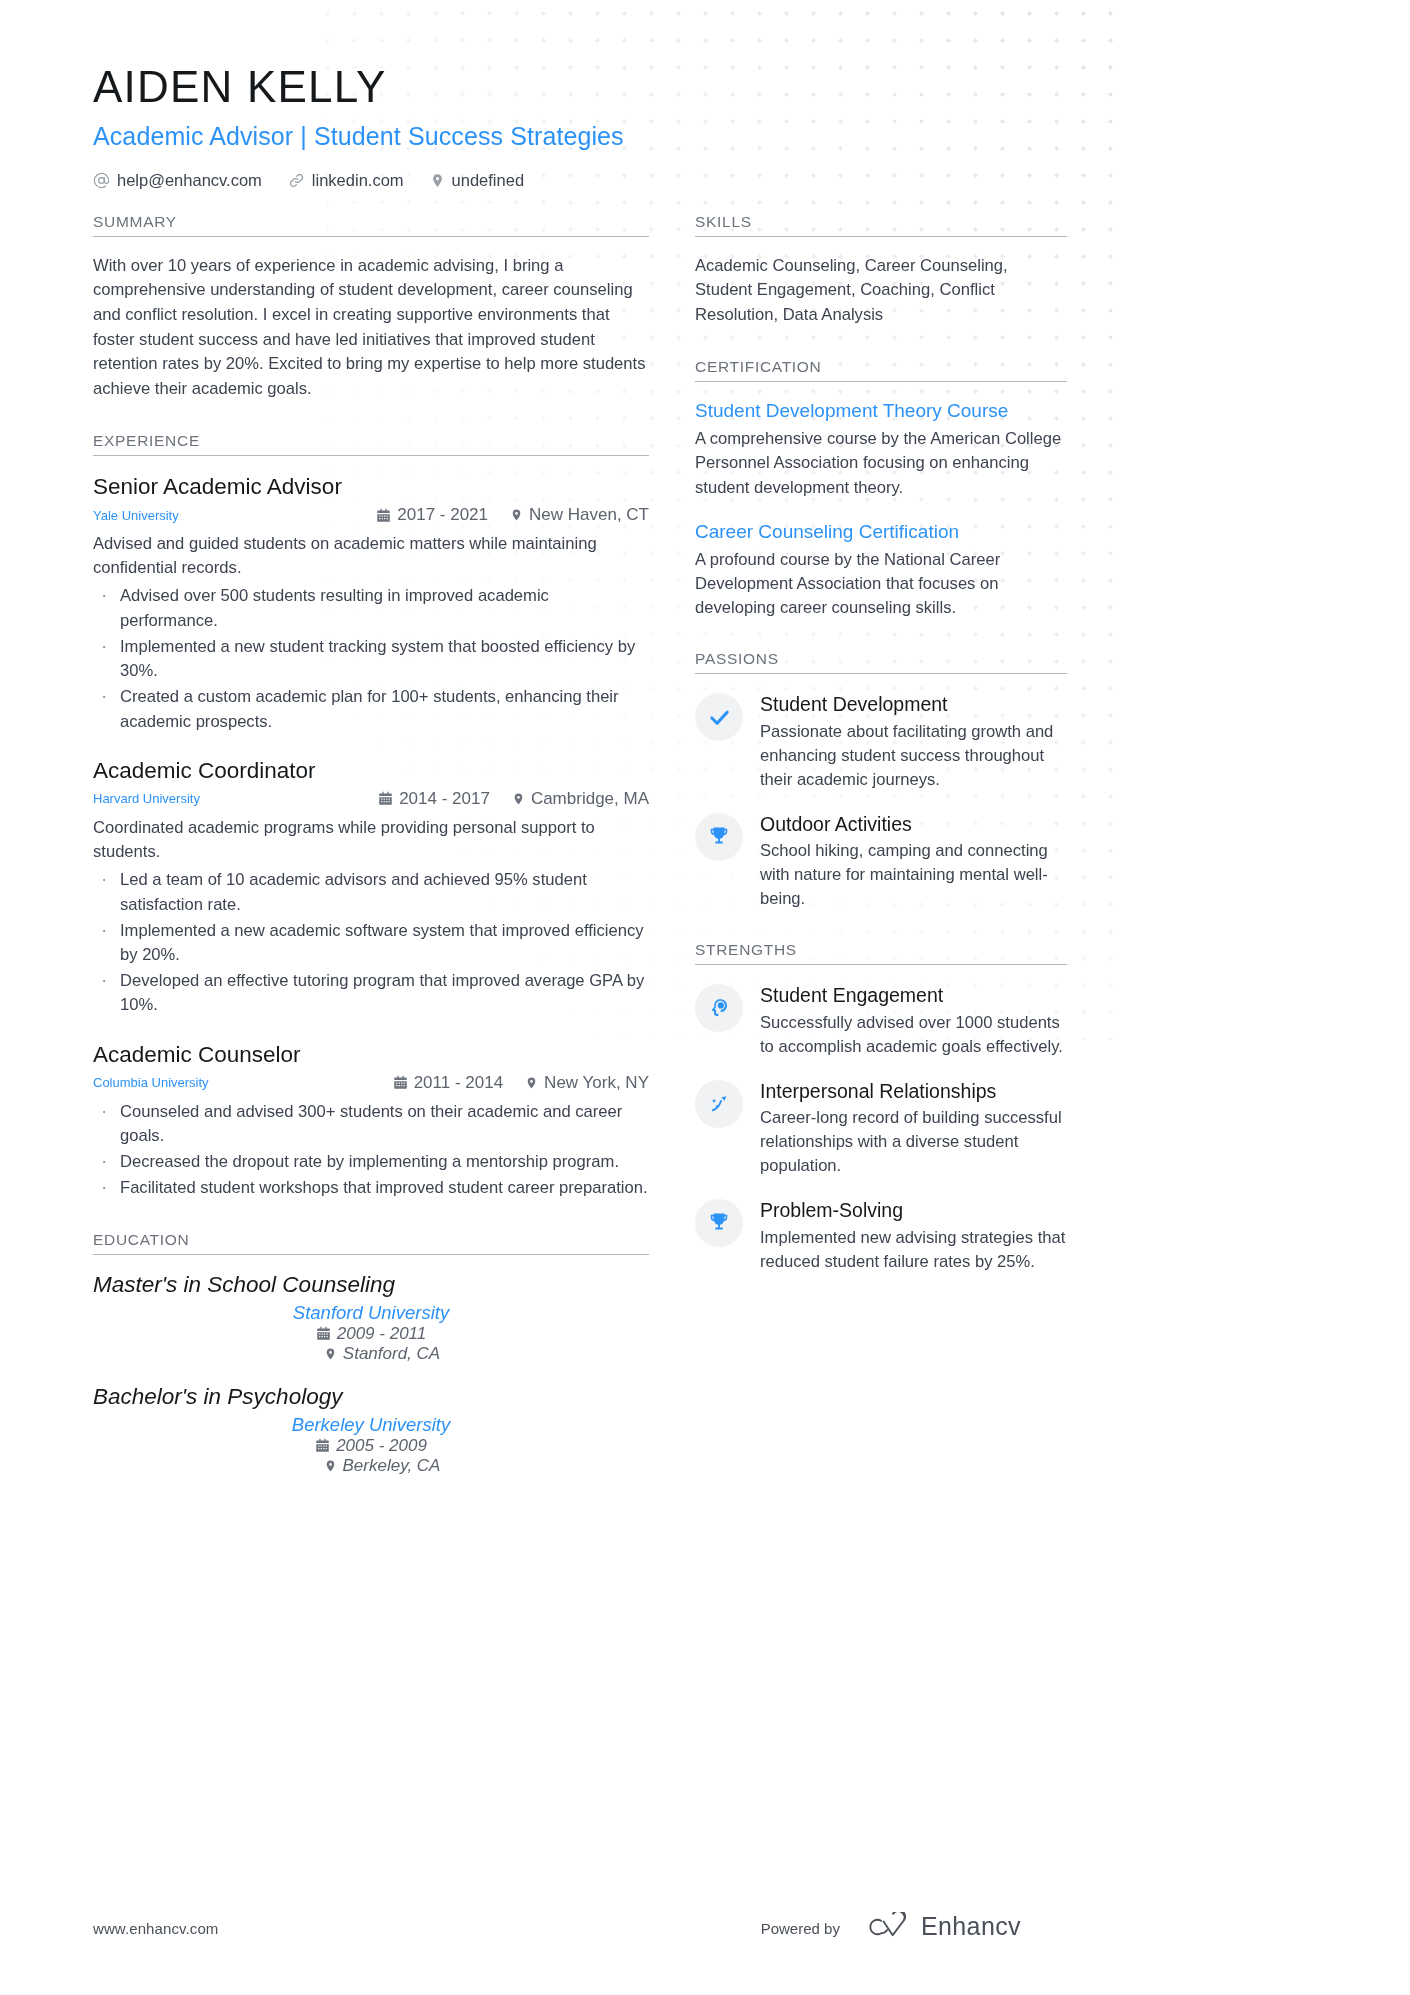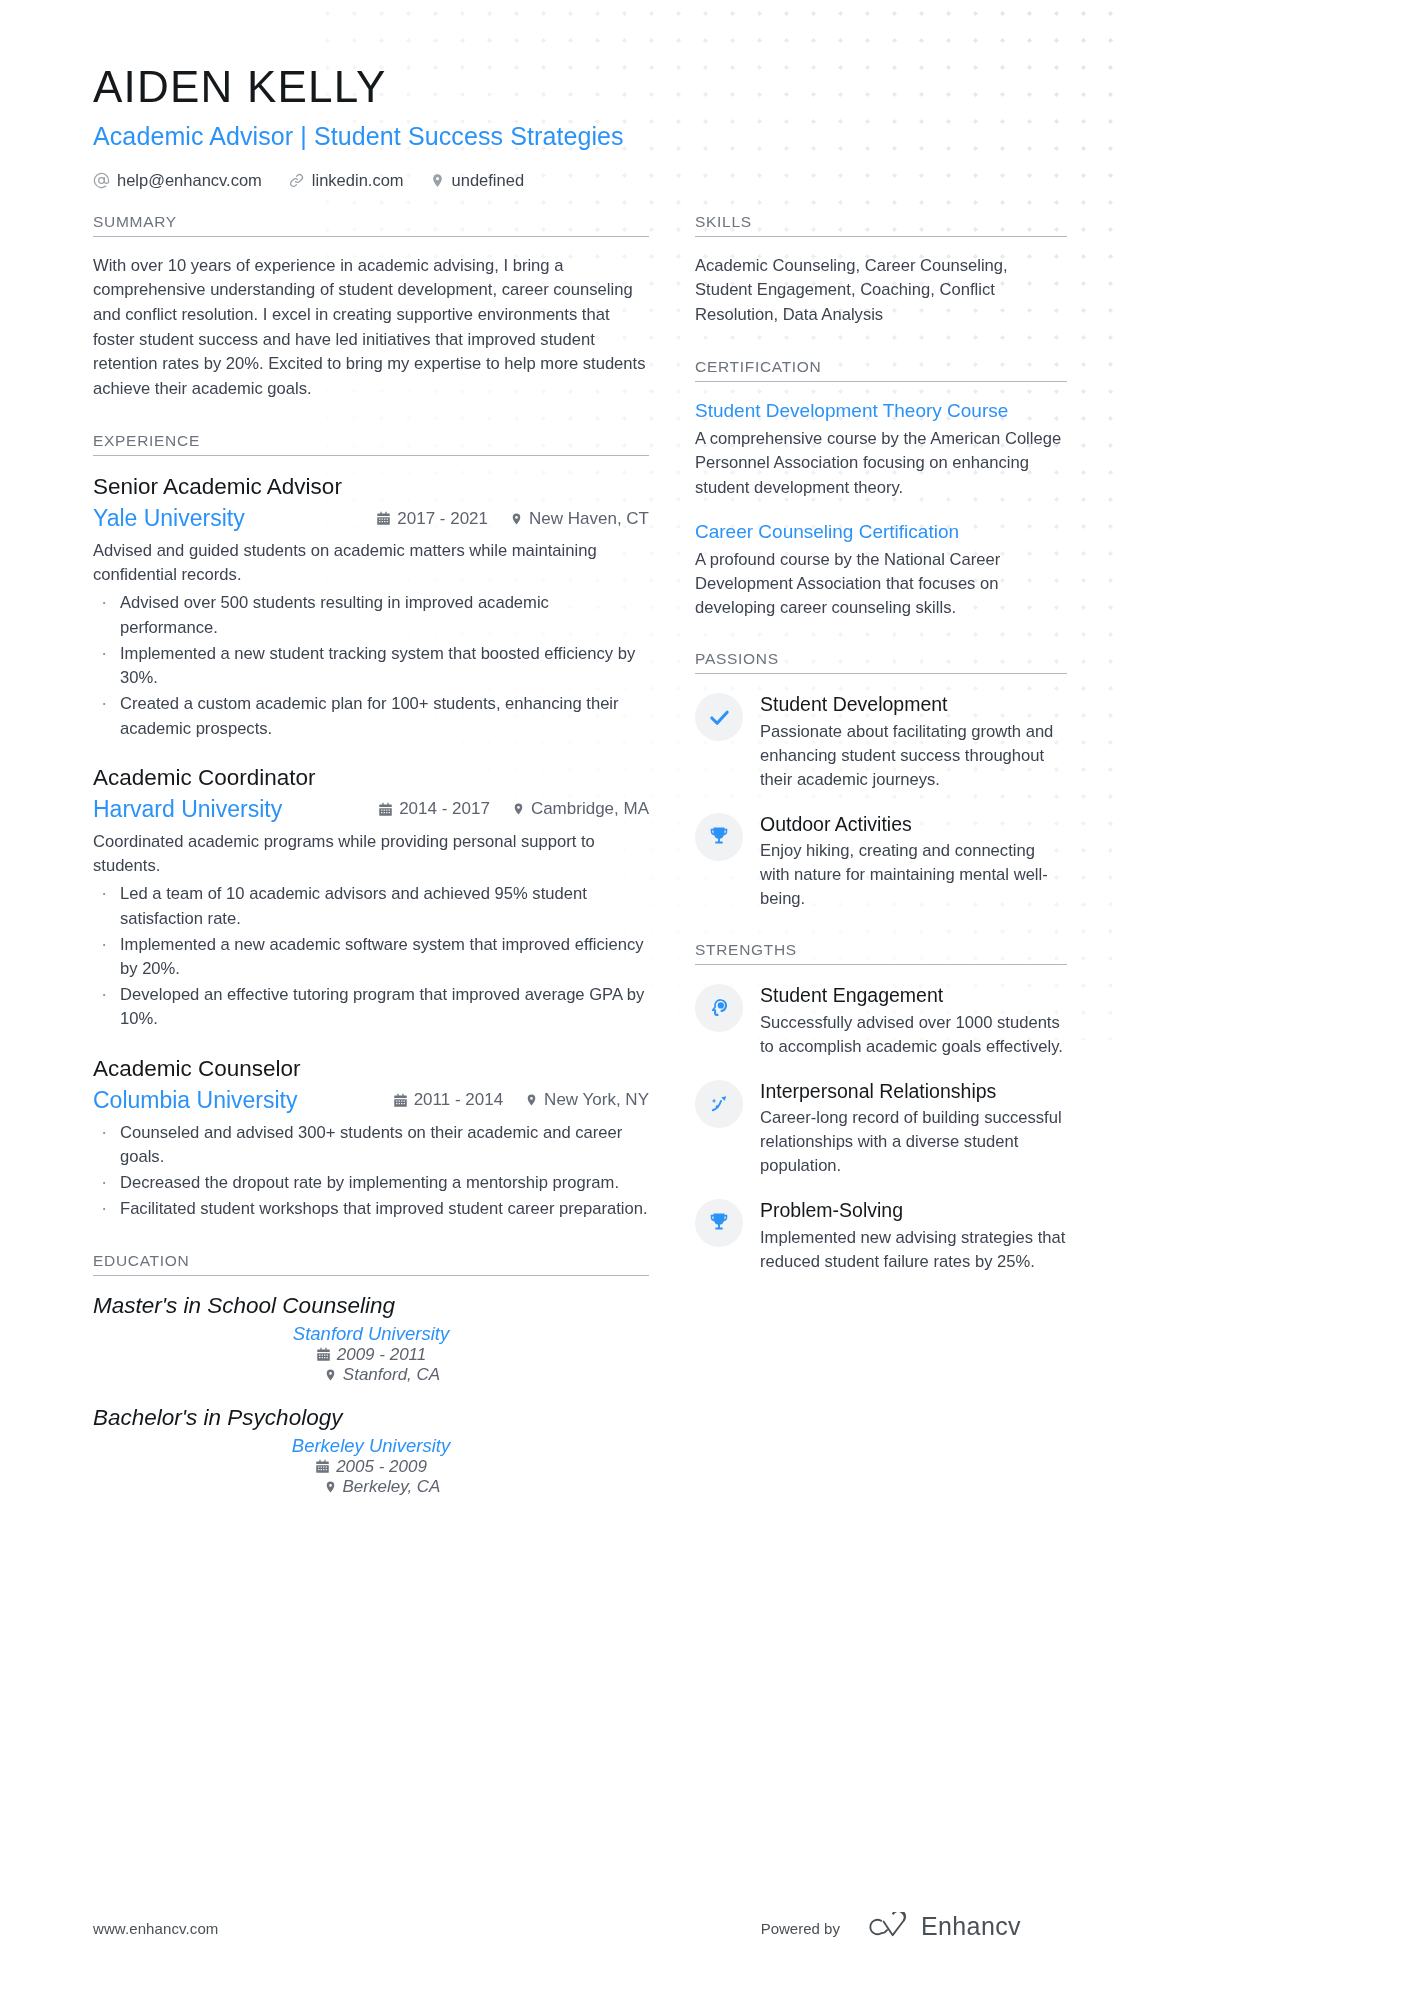--- a/index.html
+++ b/index.html
@@ -110,21 +110,21 @@
     color: #16191c;
     line-height: 1.25;
     margin-bottom: 4px;
   }
   .job-meta {
     display: flex;
     align-items: center;
     margin-bottom: 7px;
   }
   .job-company {
-    font-size: 23px;
+    font-size: 13px;
     color: #2b92f7;
     flex: 1 1 auto;
   }
   .meta-chip {
     display: flex;
     align-items: center;
     gap: 6px;
     font-size: 17px;
     color: #5c636d;
     white-space: nowrap;
@@ -503,21 +503,21 @@
           <div class="icon-entry">
             <div class="icon-badge">
               <span>
                 <svg width="22" height="22" viewBox="0 0 24 24" fill="#2b92f7">
                   <path d="M18 3h3v3a4 4 0 0 1-3.6 3.98A6 6 0 0 1 13 13.9V17h3v2.2H8V17h3v-3.1a6 6 0 0 1-4.4-3.92A4 4 0 0 1 3 6V3h3V1.6h12V3zM6 5H4.6v1a2.5 2.5 0 0 0 1.6 2.3A10 10 0 0 1 6 7V5zm12 0v2c0 .45-.05.88-.15 1.3A2.5 2.5 0 0 0 19.4 6V5H18z"></path>
                 </svg>
               </span>
             </div>
             <div class="icon-body">
               <div class="icon-title">Outdoor Activities</div>
-              <div class="icon-desc">Enjoy hiking, creating and connecting with nature for maintaining mental well-being.</div>
+              <div class="icon-desc">School hiking, camping and connecting with nature for maintaining mental well-being.</div>
             </div>
           </div>
         </div>
 
         <div class="sec">
           <div class="sec-title">STRENGTHS</div>
 
           <div class="icon-entry">
             <div class="icon-badge">
               <span>

